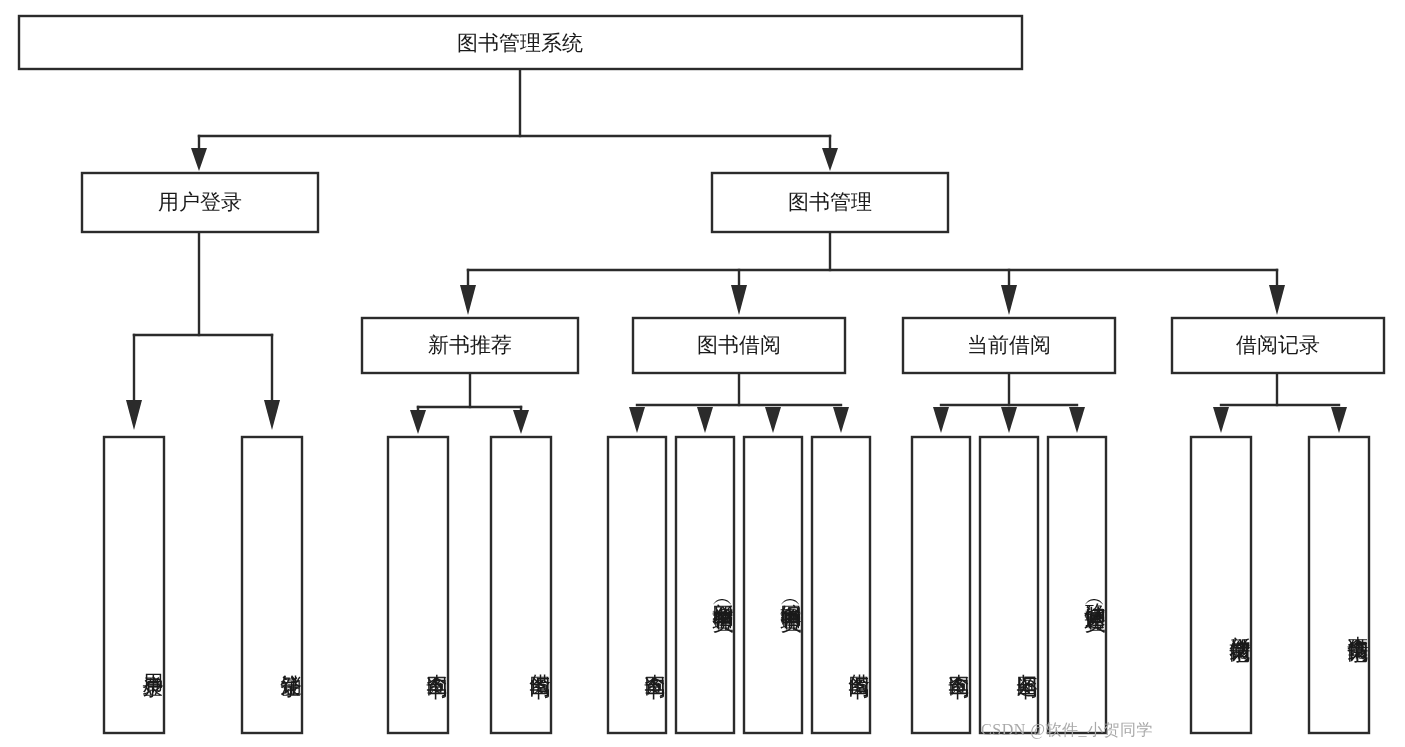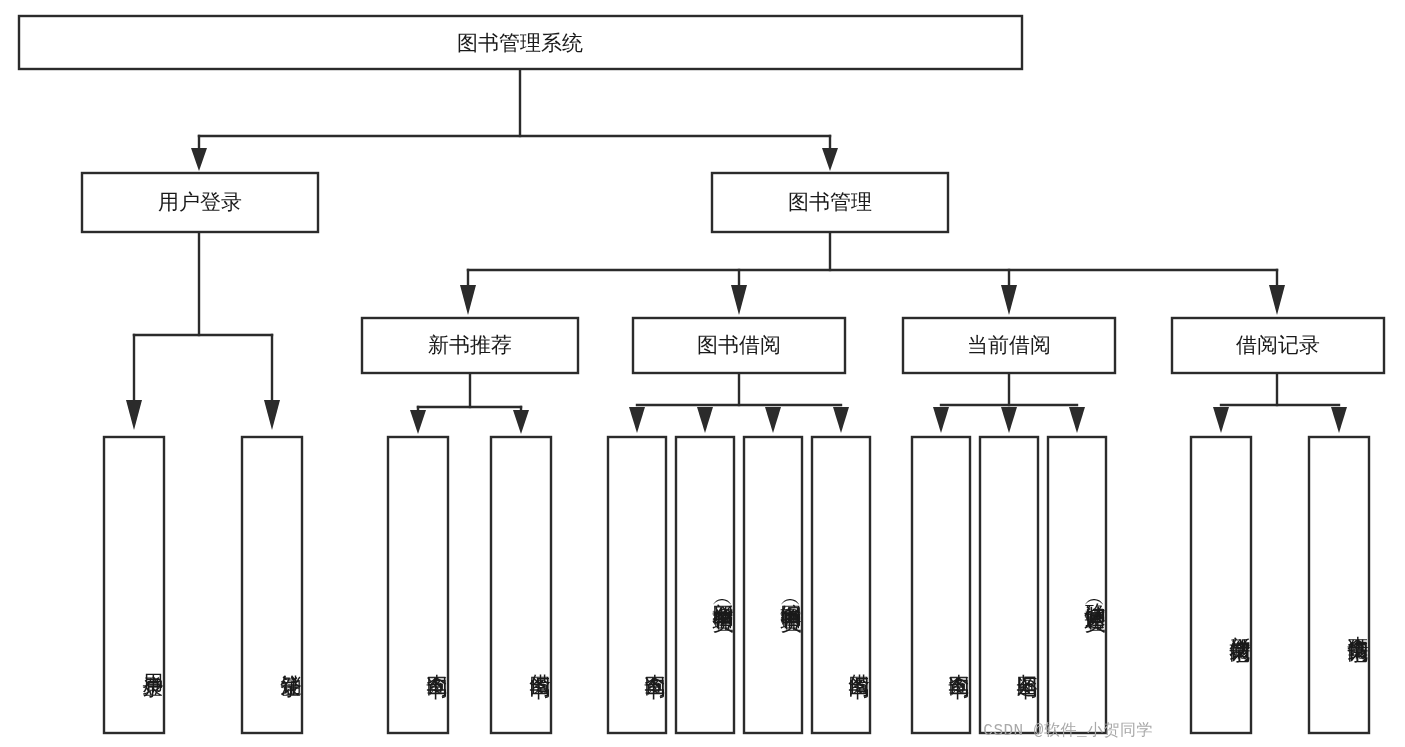--- a/index.html
+++ b/index.html
@@ -61,21 +61,21 @@
     display: flex;
     align-items: flex-start;
     justify-content: center;
     pointer-events: none;
     user-select: none;
   }
   .watermark {
     position: absolute;
     right: 8px;
     bottom: 6px;
-    font-family: Liberation Mono, monospace;
+    font-family: Liberation Serif, serif;
     font-size: 16px;
     color: #a9a9a9;
     letter-spacing: 0.5px;
     white-space: nowrap;
   }
 </style>
 </head>
 <body>
 
 <div id="diagram-root">

